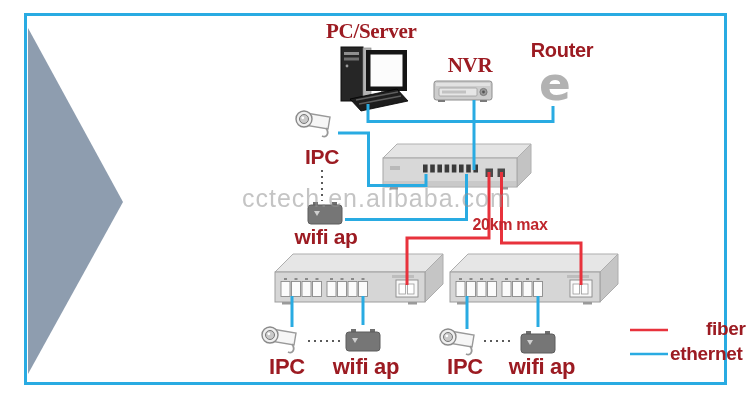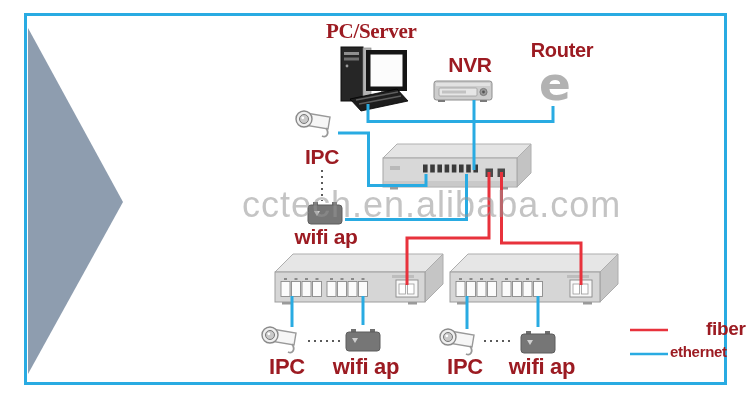--- a/index.html
+++ b/index.html
@@ -4,21 +4,21 @@
 <style>
   html,body{margin:0;padding:0;background:#fff;}
   #stage{position:relative;width:750px;height:400px;background:#ffffff;overflow:hidden;
          font-family:"Liberation Sans",sans-serif;}
   #frame{position:absolute;left:24px;top:13px;width:703px;height:372px;
          border:3px solid #29abe2;box-sizing:border-box;}
   #diagram-svg{position:absolute;left:0;top:0;z-index:2;}
   .lbl{position:absolute;z-index:5;color:#9c1b22;font-weight:700;text-align:center;
        line-height:1.05;letter-spacing:-0.3px;white-space:nowrap;}
   .lbl-left{text-align:left;}
-  #watermark{position:absolute;left:242px;top:184px;z-index:4;font-size:36px;
+  #watermark{position:absolute;left:242px;top:184px;z-index:4;font-size:25px;
              color:rgba(148,148,148,0.55);letter-spacing:1px;font-weight:400;white-space:nowrap;}
   #router-glyph{position:absolute;left:539px;top:56px;z-index:3;font-size:47px;font-weight:700;
                 color:#b2b2b2;font-family:"DejaVu Sans",sans-serif;}
 </style>
 </head>
 <body>
 
 <div id="stage">
 
   <div id="frame"></div>
@@ -199,25 +199,26 @@
       <path d="M322,170 V201"></path>
       <path d="M308,341 H340"></path>
       <path d="M484,341 H514"></path>
     </g>
 
     <path d="M630,330 H668" stroke="#e8323c" stroke-width="2.6"></path>
     <path d="M630,354 H668" stroke="#29abe2" stroke-width="2.6"></path>
   </svg>
 
   <div class="lbl" style="left:326px;top:20px;width:90px;font-size:21px;font-family:Liberation Serif, serif;">PC/Server</div>
-  <div class="lbl" style="left:446px;top:54px;width:48px;font-size:21px;">NVR</div>
+  <div class="lbl" style="left:446px;top:54px;width:48px;font-size:21px;font-family:Liberation Serif, serif;">NVR</div>
   <div class="lbl" style="left:530px;top:40px;width:64px;font-size:20px;text-align:center;">Router</div>
   <div class="lbl" style="left:298px;top:146px;width:48px;font-size:21px;">IPC</div>
   <div class="lbl" style="left:290px;top:226px;width:72px;font-size:21px;">wifi ap</div>
+  <div class="lbl" style="left:470px;top:217px;width:80px;font-size:16px;color:#c0272d;">20km max</div>
   <div class="lbl" style="left:263px;top:355px;width:48px;font-size:22px;">IPC</div>
   <div class="lbl" style="left:330px;top:355px;width:72px;font-size:22px;">wifi ap</div>
   <div class="lbl" style="left:441px;top:355px;width:48px;font-size:22px;">IPC</div>
   <div class="lbl" style="left:506px;top:355px;width:72px;font-size:22px;">wifi ap</div>
 
   <div class="lbl lbl-left" style="left:706px;top:319px;font-size:19px;">fiber</div>
-  <div class="lbl lbl-left" style="left:670px;top:344px;font-size:15px;">ethernet</div>
+  <div class="lbl lbl-left" style="left:670px;top:344px;font-size:19px;">ethernet</div>
 
 </div>
 
 </body></html>

